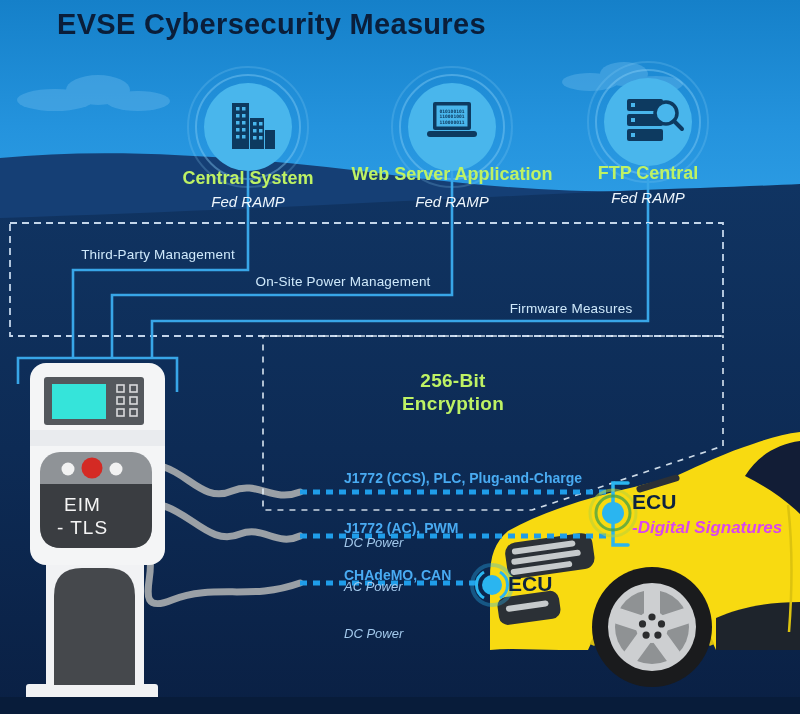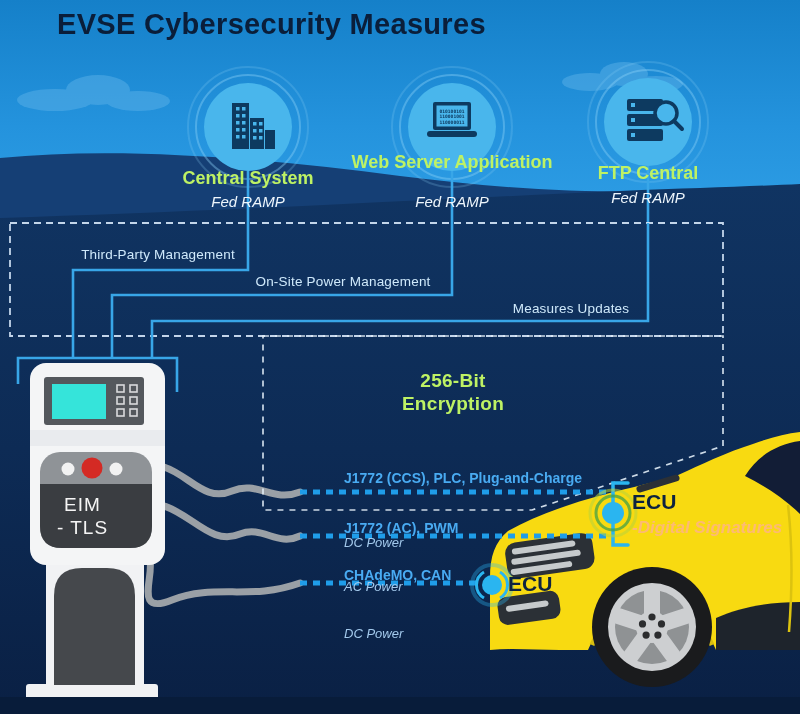--- a/index.html
+++ b/index.html
@@ -10,21 +10,21 @@
   .center{transform:translateX(-50%);text-align:center;}
   .title{font-size:29px;font-weight:bold;color:#0a1e3a;letter-spacing:.3px;}
   .node-label{font-size:18px;font-weight:bold;color:#bef264;}
   .node-sub{font-size:15px;font-style:italic;color:#eef6fc;}
   .mgmt{font-size:13.5px;color:#cfe9fb;letter-spacing:.2px;}
   .enc{font-size:19px;font-weight:bold;color:#bef264;letter-spacing:.3px;}
   .proto{font-size:14px;font-weight:bold;color:#49abf2;}
   .power{font-size:13px;font-style:italic;color:#a3c9ec;margin-top:40px;}
   .eim{font-size:19px;color:#f5f5f5;letter-spacing:1px;}
   .ecu{font-size:21px;font-weight:800;color:#0d2240;}
-  .sig{font-size:17px;font-weight:bold;font-style:italic;color:#fdba74;}
+  .sig{font-size:17px;font-weight:bold;font-style:italic;color:#d946ef;}
 </style>
 </head>
 <body>
 
 <div id="stage">
 
 <svg id="bg" width="800" height="714" viewBox="0 0 800 714">
   <defs>
     <linearGradient id="sky" x1="0" y1="0" x2="0" y2="1">
       <stop offset="0" stop-color="#1580c9"></stop>
@@ -215,29 +215,29 @@
     <path d="M500,572 A15,15 0 0 1 500,598" fill="none" stroke="#2ab5f0" stroke-width="3"></path>
     <circle cx="492" cy="585" r="10" fill="#2ab5f0"></circle>
   </g>
 </svg>
 
 <div class="txt title" style="left:57px;top:8px;">EVSE Cybersecurity Measures</div>
 
 <div class="txt node-label center" style="left:248px;top:168px;">Central System</div>
 <div class="txt node-sub center" style="left:248px;top:193px;">Fed RAMP</div>
 
-<div class="txt node-label center" style="left:452px;top:152px;">Web Server Application</div>
+<div class="txt node-label center" style="left:452px;top:164px;">Web Server Application</div>
 <div class="txt node-sub center" style="left:452px;top:193px;">Fed RAMP</div>
 
 <div class="txt node-label center" style="left:648px;top:163px;">FTP Central</div>
 <div class="txt node-sub center" style="left:648px;top:189px;">Fed RAMP</div>
 
 <div class="txt mgmt center" style="left:158px;top:247px;">Third-Party Management</div>
 <div class="txt mgmt center" style="left:343px;top:274px;">On-Site Power Management</div>
-<div class="txt mgmt center" style="left:571px;top:301px;">Measures Updates</div>
+<div class="txt mgmt center" style="left:571px;top:301px;">Firmware Measures</div>
 
 <div class="txt enc center" style="left:453px;top:370px;">256-Bit</div>
 <div class="txt enc center" style="left:453px;top:393px;">Encryption</div>
 
 <div class="txt proto" style="left:344px;top:470px;">J1772 (CCS), PLC, Plug-and-Charge</div>
 <div class="txt power" style="left:344px;top:495px;">DC Power</div>
 
 <div class="txt proto" style="left:344px;top:520px;">J1772 (AC), PWM</div>
 <div class="txt power" style="left:344px;top:539px;">AC Power</div>
 

